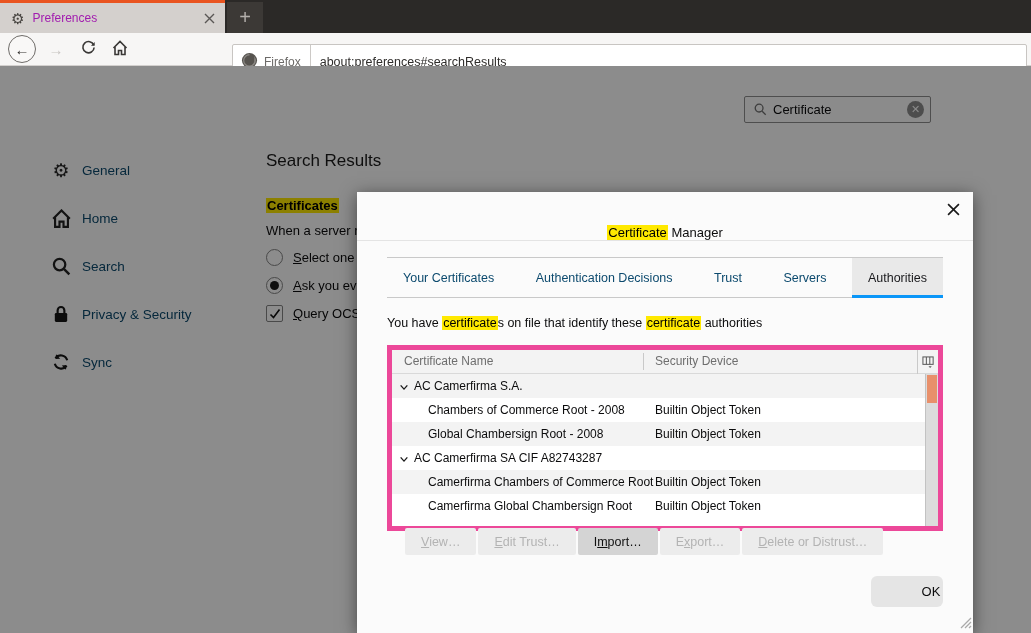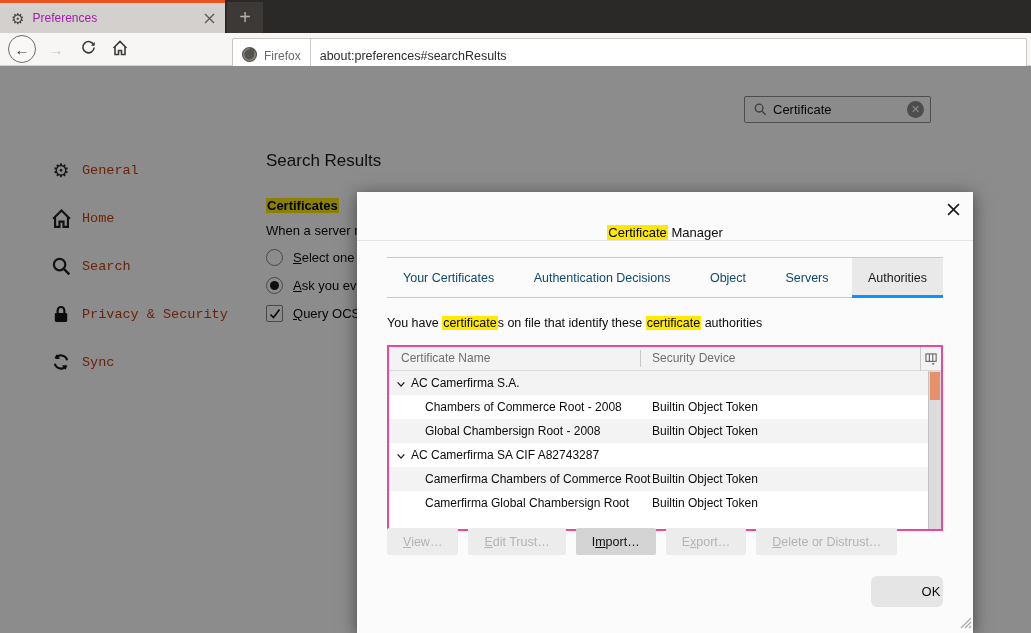--- a/index.html
+++ b/index.html
@@ -11,36 +11,36 @@
   .tab { position:absolute; top:0; left:0; width:225px; height:33px; background:#d4d0cd; border-top:3px solid #e95420; display:flex; align-items:center; }
   .tab-gear { font-size:15px; color:#474440; margin:0 8px 0 11px; line-height:1; }
   .tab-title { font-size:12px; color:#a21caf; flex:1; }
   .tab-close { width:20px; height:20px; margin-right:6px; display:flex; align-items:center; justify-content:center; color:#5a5755; cursor:default; }
   .newtab { position:absolute; top:2px; left:227px; width:36px; height:31px; background:#3c3936; color:#b3afab; font-size:20px; display:flex; align-items:center; justify-content:center; }
 
   .navbar { position:absolute; top:33px; left:0; width:1031px; height:33px; background:#f7f6f5; border-bottom:1px solid #d3d0ce; display:flex; align-items:center; }
   .nav-back { width:28px; height:28px; border:1px solid #6f6c69; border-radius:50%; margin-left:8px; display:flex; align-items:center; justify-content:center; font-size:15px; color:#2f2d2b; background:#f9f8f7; }
   .nav-fwd { width:28px; height:28px; display:flex; align-items:center; justify-content:center; font-size:15px; color:#c9c6c3; margin-left:6px; }
   .nav-btn { width:28px; height:28px; display:flex; align-items:center; justify-content:center; margin-left:4px; }
-  .urlbar { position:absolute; left:232px; top:5px; height:36px; width:795px; background:#fff; border:1px solid #c8c5c2; border-radius:2px; display:flex; align-items:center; }
+  .urlbar { position:absolute; left:232px; top:11px; height:36px; width:795px; background:#fff; border:1px solid #c8c5c2; border-radius:2px; display:flex; align-items:center; }
   .chip { display:flex; align-items:center; padding:0 9px 0 8px; height:100%; border-right:1px solid #ccc9c6; }
   .chip-label { font-size:12px; color:#6c6a68; margin-left:6px; }
   .url-text { font-size:12.5px; color:#2f2d2b; margin-left:9px; }
 
   
   .content { position:absolute; top:66px; left:0; width:1031px; height:567px; background:#fff; }
   .searchbox { position:absolute; left:744px; top:30px; width:187px; height:27px; background:#fdfdfd; border:1px solid #8f8f8f; border-radius:2px; display:flex; align-items:center; }
   .searchbox .mag { margin:0 6px 0 9px; display:flex; }
   .searchbox .val { font-size:13px; color:#0c0c0d; flex:1; }
   .clear-btn { width:17px; height:17px; border-radius:50%; background:#8c8c8c; color:#fdfdfd; font-size:11px; display:flex; align-items:center; justify-content:center; margin-right:6px; line-height:1; }
 
   .sidebar { position:absolute; left:0; top:80px; width:250px; }
   .side-item { display:flex; align-items:center; height:48px; padding-left:50px; }
   .side-icon { width:22px; display:flex; justify-content:center; margin-right:10px; color:#2b2b2b; font-size:19px; line-height:1; }
-  .side-label { font-size:13.5px; color:#c2410c;font-family:Liberation Mono, monospace; }
+  .side-label { font-size:13.5px; color:#0c4a6e; }
 
   .main { position:absolute; left:266px; top:85px; width:480px; }
   .page-title { font-size:17px; color:#1a1a1a; font-weight:400; }
   .hl { background:#ffe900; color:#000; padding:0 1px;margin-top:21px; }
   .section-h { margin-top:27px; font-weight:bold; font-size:13px; }
   .intro { margin-top:10px; font-size:13px; }
   .opt-row { display:flex; align-items:center; margin-top:11px; }
   .radio { width:17px; height:17px; border:1px solid #858585; border-radius:50%; background:#fff; margin-right:10px; position:relative; flex:none; }
   .radio.checked::after { content:""; position:absolute; left:3px; top:3px; width:9px; height:9px; border-radius:50%; background:#1a1a1a; }
   .checkbox { width:17px; height:17px; border:1px solid #858585; border-radius:2px; background:#fff; margin-right:10px; display:flex; align-items:center; justify-content:center; flex:none; }
@@ -54,36 +54,36 @@
   .dlg-title { position:relative; height:49px; border-bottom:1px solid #e4e4e4; display:flex; align-items:flex-end; justify-content:center; font-size:13px; font-weight:normal; }
   .dlg-close { position:absolute; right:11px; top:8px; width:18px; height:18px; display:flex; align-items:center; justify-content:center; }
 
   .tabs { position:absolute; left:30px; top:65px; width:556px; height:41px; border-top:1px solid #c9c9c9; border-bottom:1px solid #c9c9c9; display:flex; justify-content:space-between; }
   .dlg-tab { padding:0 16px; display:flex; align-items:center; font-size:12.5px; color:#0c4a6e; position:relative; }
   .dlg-tab.active { background:#e9e9e9; color:#19191c; }
   .dlg-tab.active::after { content:""; position:absolute; left:0; right:0; bottom:-1px; height:3px; background:#0a96f8; }
 
   .info-line { position:absolute; left:30px; top:124px; font-size:12.5px; }
 
-  .certtable { position:absolute; left:30px; top:153px; width:556px; height:186px; border:2px solid #ec4899; background:#fff; }
+  .certtable { position:absolute; left:30px; top:153px; width:556px; height:186px; border:5px solid #ec4899; background:#fff; }
   .thead { position:relative; height:24px; background:#f3f3f3; border-bottom:1px solid #d9d9d9; font-size:12px; color:#6e6e6e; }
   .th-name { position:absolute; left:12px; top:4px; }
   .th-div { position:absolute; left:251px; top:3px; bottom:3px; width:1px; background:#c9c9c9; }
   .th-device { position:absolute; left:263px; top:4px; }
   .col-picker { position:absolute; right:0; top:0; width:21px; height:24px; border-left:1px solid #c9c9c9; display:flex; align-items:center; justify-content:center; }
   .trow { position:relative; height:24px; font-size:12px; display:flex; align-items:center; }
   .trow:nth-child(even) { background:#f3f3f3; }
   .trow .chev { position:absolute; left:7px; top:7px; }
   .trow .gname { margin-left:22px; }
   .trow .iname { margin-left:36px; }
   .trow .device { position:absolute; left:263px; }
   .vscroll { position:absolute; right:0; top:24px; bottom:0; width:13px; background:#dcdcdc; border-left:1px solid #c2c2c2; }
   .vthumb { position:absolute; left:1px; right:1px; top:1px; height:28px; background:#e8906b; }
 
-  .btnrow { position:absolute; left:30px; top:336px; display:flex; gap:10px;align-items:flex-end; }
+  .btnrow { position:absolute; left:48px; top:336px; display:flex; gap:2px;align-items:flex-end; }
   .dbtn { height:27px; padding:0 16px; background:#ececec; border:none; border-radius:2px; font-size:12.5px; color:#b3b3b3; font-family:inherit; }
   .dbtn.enabled { background:#d4d4d4; color:#111; }
   .okbtn { position:absolute; right:30px; top:384px; width:72px; height:31px; background:#e5e5e5; border:none; border-radius:6px; font-size:13px; color:#0c0c0d; font-family:inherit;padding-left:48px; }
   .grip { position:absolute; right:1px; bottom:1px; }
 </style>
 </head>
 <body>
 
 <div class="tabbar">
   <div class="tab">
@@ -228,21 +228,21 @@
     </div>
 
     <div class="tabs">
       <div class="dlg-tab">
           <span>Your Certificates</span>
         </div>
       <div class="dlg-tab">
           <span>Authentication Decisions</span>
         </div>
       <div class="dlg-tab">
-          <span>Object</span>
+          <span>Trust</span>
         </div>
       <div class="dlg-tab">
           <span>Servers</span>
         </div>
       <div class="dlg-tab active">
           <span>Authorities</span>
         </div>
     </div>
 
     <div class="info-line">

